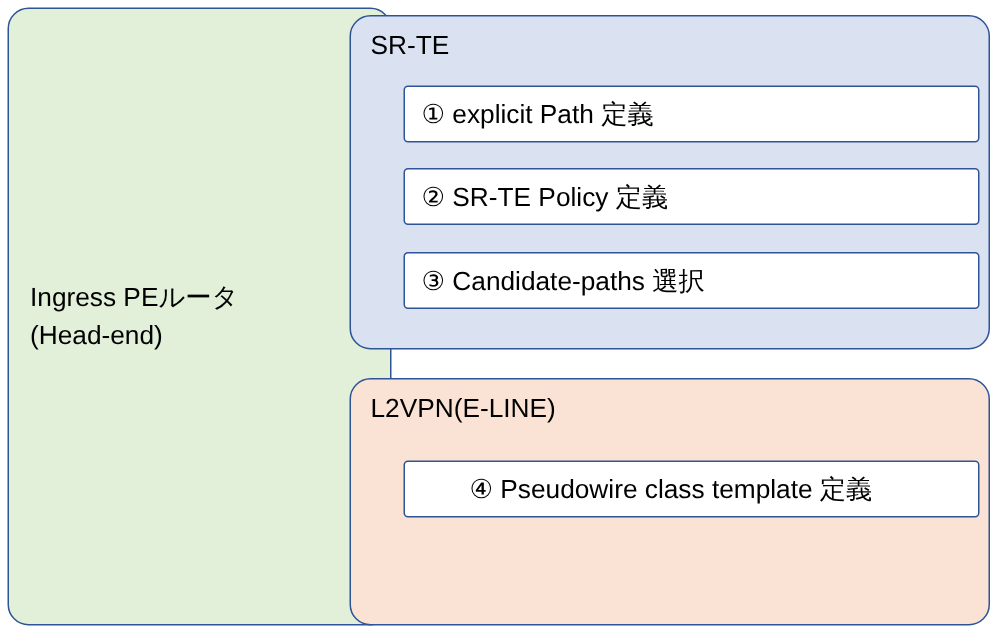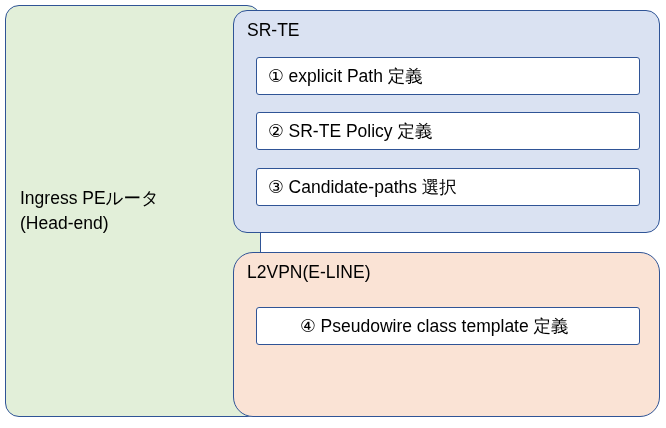--- a/index.html
+++ b/index.html
@@ -58,40 +58,40 @@
     height: 223px;
     background: #dae2f2;
     padding-left: 43px;
   }
   .group-panel.l2vpn {
     left: 233px;
     top: 252px;
     width: 427px;
     height: 165px;
     background: #fae3d5;
-    border-radius: 20px;
   }
   .group-title {
     position: absolute;
     left: 13px;
     top: 8px;
     font-size: 17.5px;
     line-height: 1.3;
     color: #000000;
   }
 
   
   .step-box {
     position: absolute;
     box-sizing: border-box;
     background: #ffffff;
     border: 1.3px solid #2f5496;
     border-radius: 3px;
     display: flex;
     align-items: center;
+    margin-left: 13px;
   }
   .group-panel.srte .step-box {
     left: 22px;
     width: 384px;
     height: 38px;
   }
   .group-panel.l2vpn .step-box {
     left: 22px;
     width: 384px;
     height: 38px;

